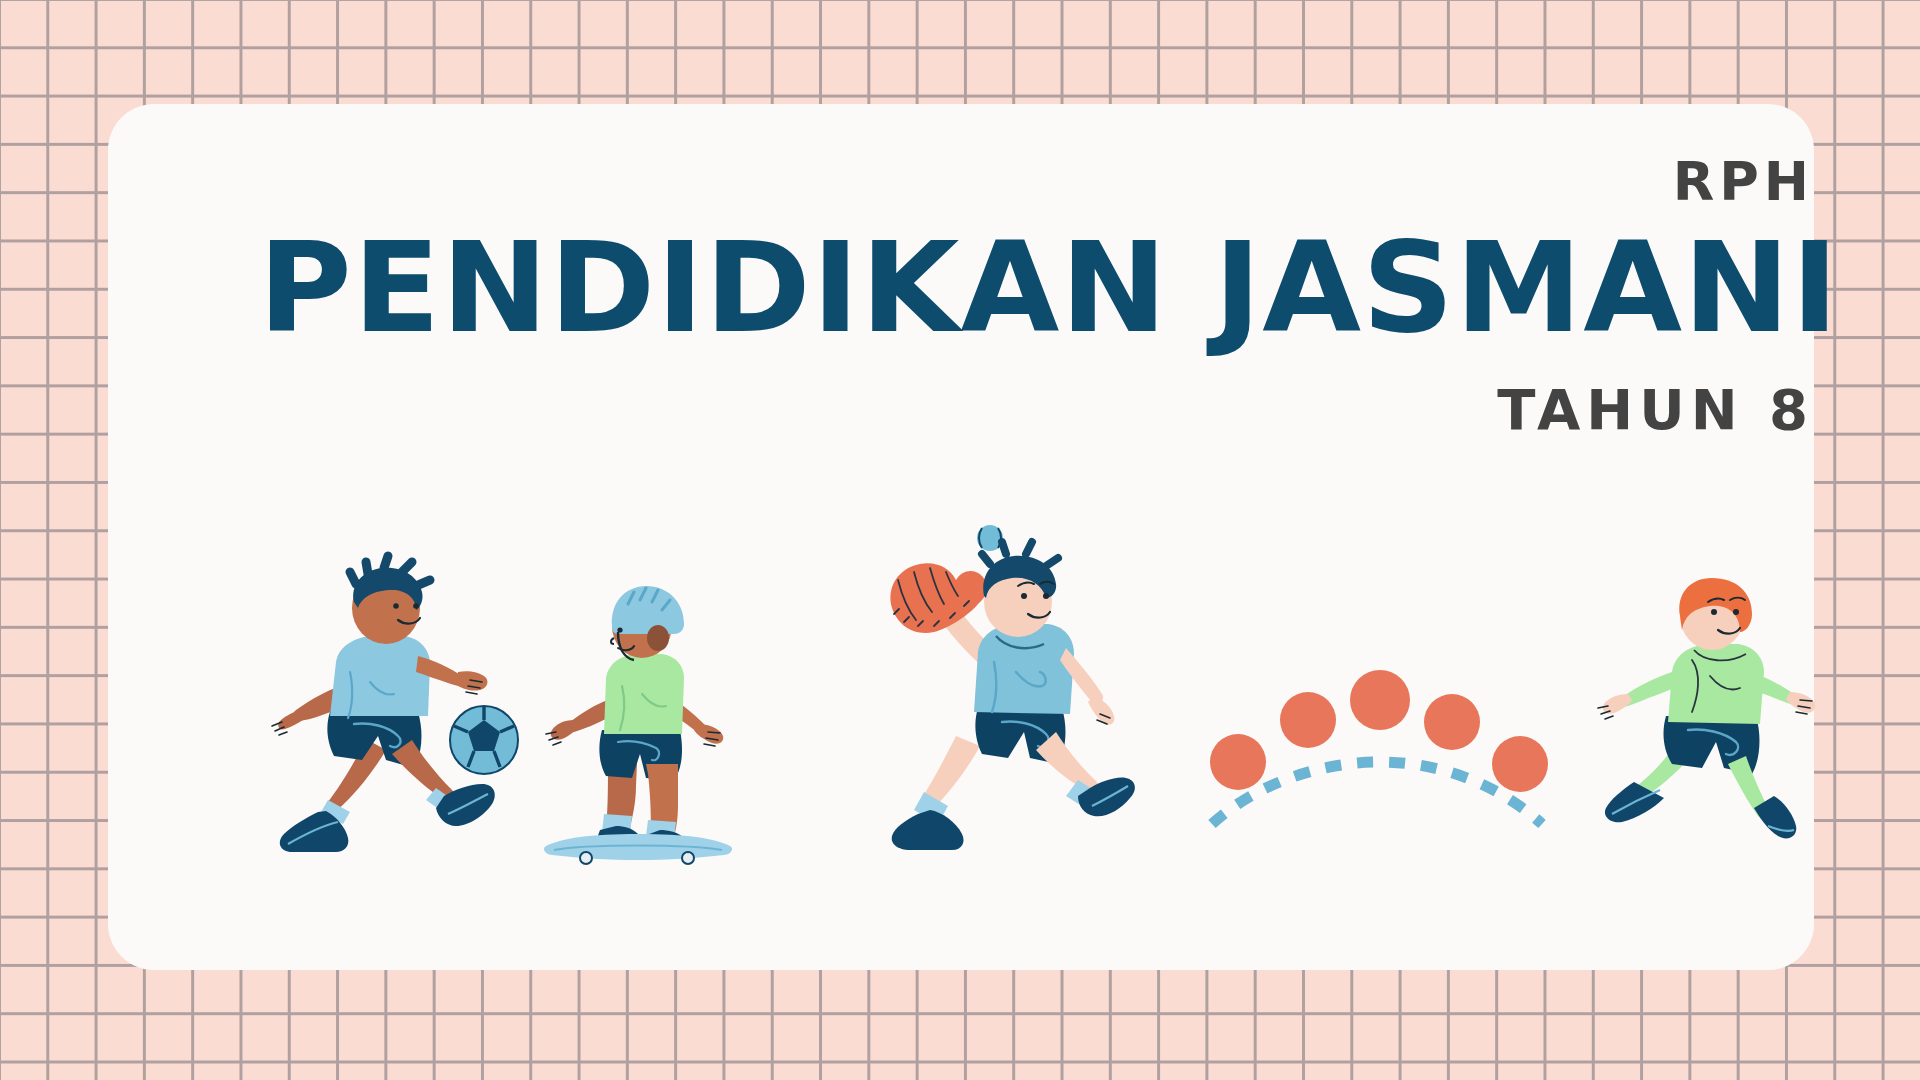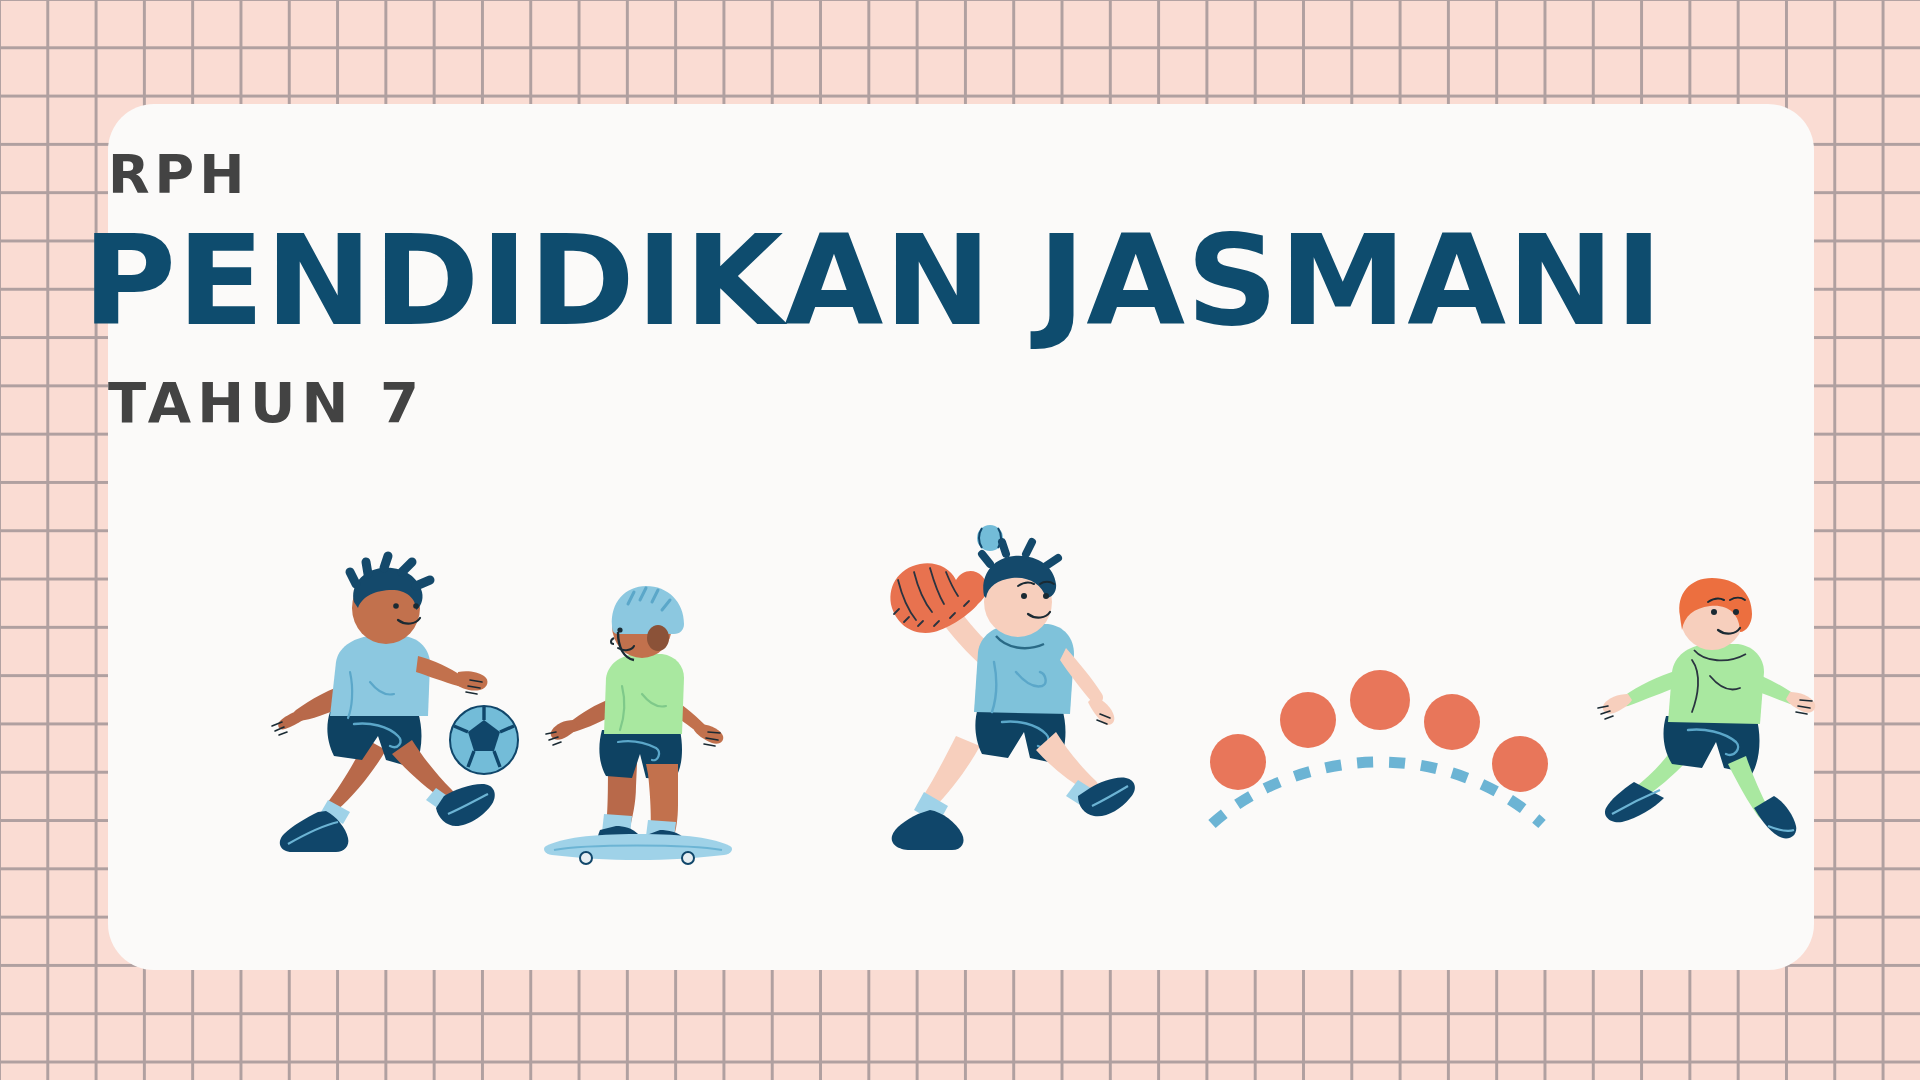--- a/index.html
+++ b/index.html
@@ -22,22 +22,22 @@
   
   #card{
     position:absolute;
     left:108px; top:104px;
     width:1706px; height:866px;
     background:#fbfaf9;
     border-radius:46px;
   }
   
   #title-block{
-    position:absolute; left:0; right:0; top:44px;
-    text-align:left;
+    position:absolute; left:0; right:0; top:51px;
+    text-align:right;
   }
   #eyebrow{
     font-family:"DejaVu Sans", sans-serif;
     font-size:54px;
     font-weight:700;
     letter-spacing:5px;
     color:#434343;
     line-height:1;
   }
   #main-title{
@@ -75,21 +75,21 @@
 </head>
 <body>
 
 <div id="grid-bg"></div>
 
 <div id="card">
 
   <div id="title-block">
     <div id="eyebrow">RPH</div>
     <div id="main-title">PENDIDIKAN JASMANI</div>
-    <div id="subtitle">TAHUN 7</div>
+    <div id="subtitle">TAHUN 8</div>
   </div>
 
   <div id="illustrations">
 
     <div class="fig" id="fig-soccer">
       <svg viewBox="0 0 260 290" width="260" height="290">
 
         <path d="M95 118 C72 124 52 136 38 146 C33 150 35 157 41 157 C53 156 70 149 88 142 Z" fill="#b8694a"></path>
         <path d="M41 146 C33 149 26 153 22 157 C18 161 21 167 27 165 C33 163 40 159 45 156 Z" fill="#b8694a"></path>
         <path d="M24 158 l-10 4 M26 163 l-9 4 M29 168 l-8 3" stroke="#1a2a33" stroke-width="1.6" fill="none" stroke-linecap="round"></path>

